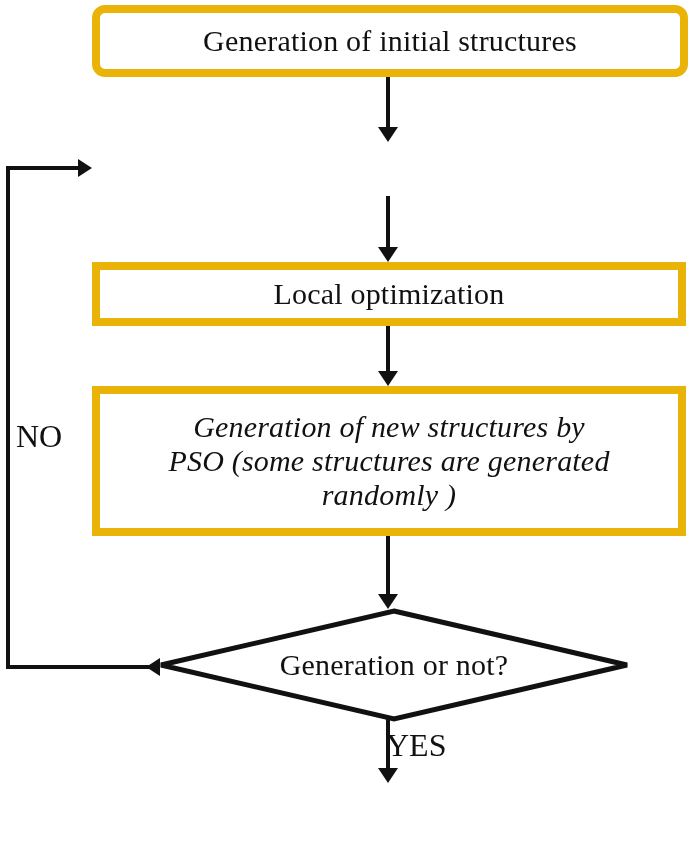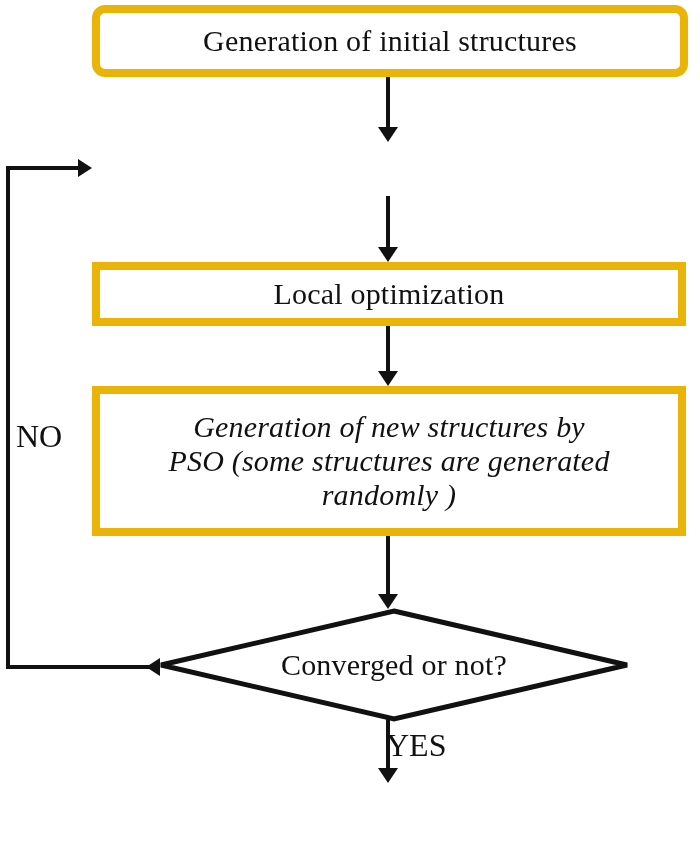--- a/index.html
+++ b/index.html
@@ -130,21 +130,21 @@
 randomly )</span>
   </div>
 
   <div class="conn vline" style="left:386px; top:536px; height:58px;"></div>
   <div class="arrowhead arrow-down" style="left:378px; top:594px;"></div>
 
   <div id="node-decision">
     <svg viewBox="0 0 472 114" preserveAspectRatio="none">
       <polygon points="236,3 469,57 236,111 3,57" fill="#ffffff" stroke="#111111" stroke-width="5" stroke-linejoin="miter" vector-effect="non-scaling-stroke"></polygon>
     </svg>
-    <div class="dlabel">Converged or not?</div>
+    <div class="dlabel">Generation or not?</div>
   </div>
 
   <div class="conn vline" style="left:386px; top:718px; height:50px;"></div>
   <div class="arrowhead arrow-down" style="left:378px; top:768px;"></div>
   <div class="edge-label" id="label-yes">YES</div>
 
   <div class="conn hline" style="left:6px; top:665px; width:154px;"></div>
 
   <div class="conn vline" style="left:6px; top:166px; height:503px;"></div>
 

